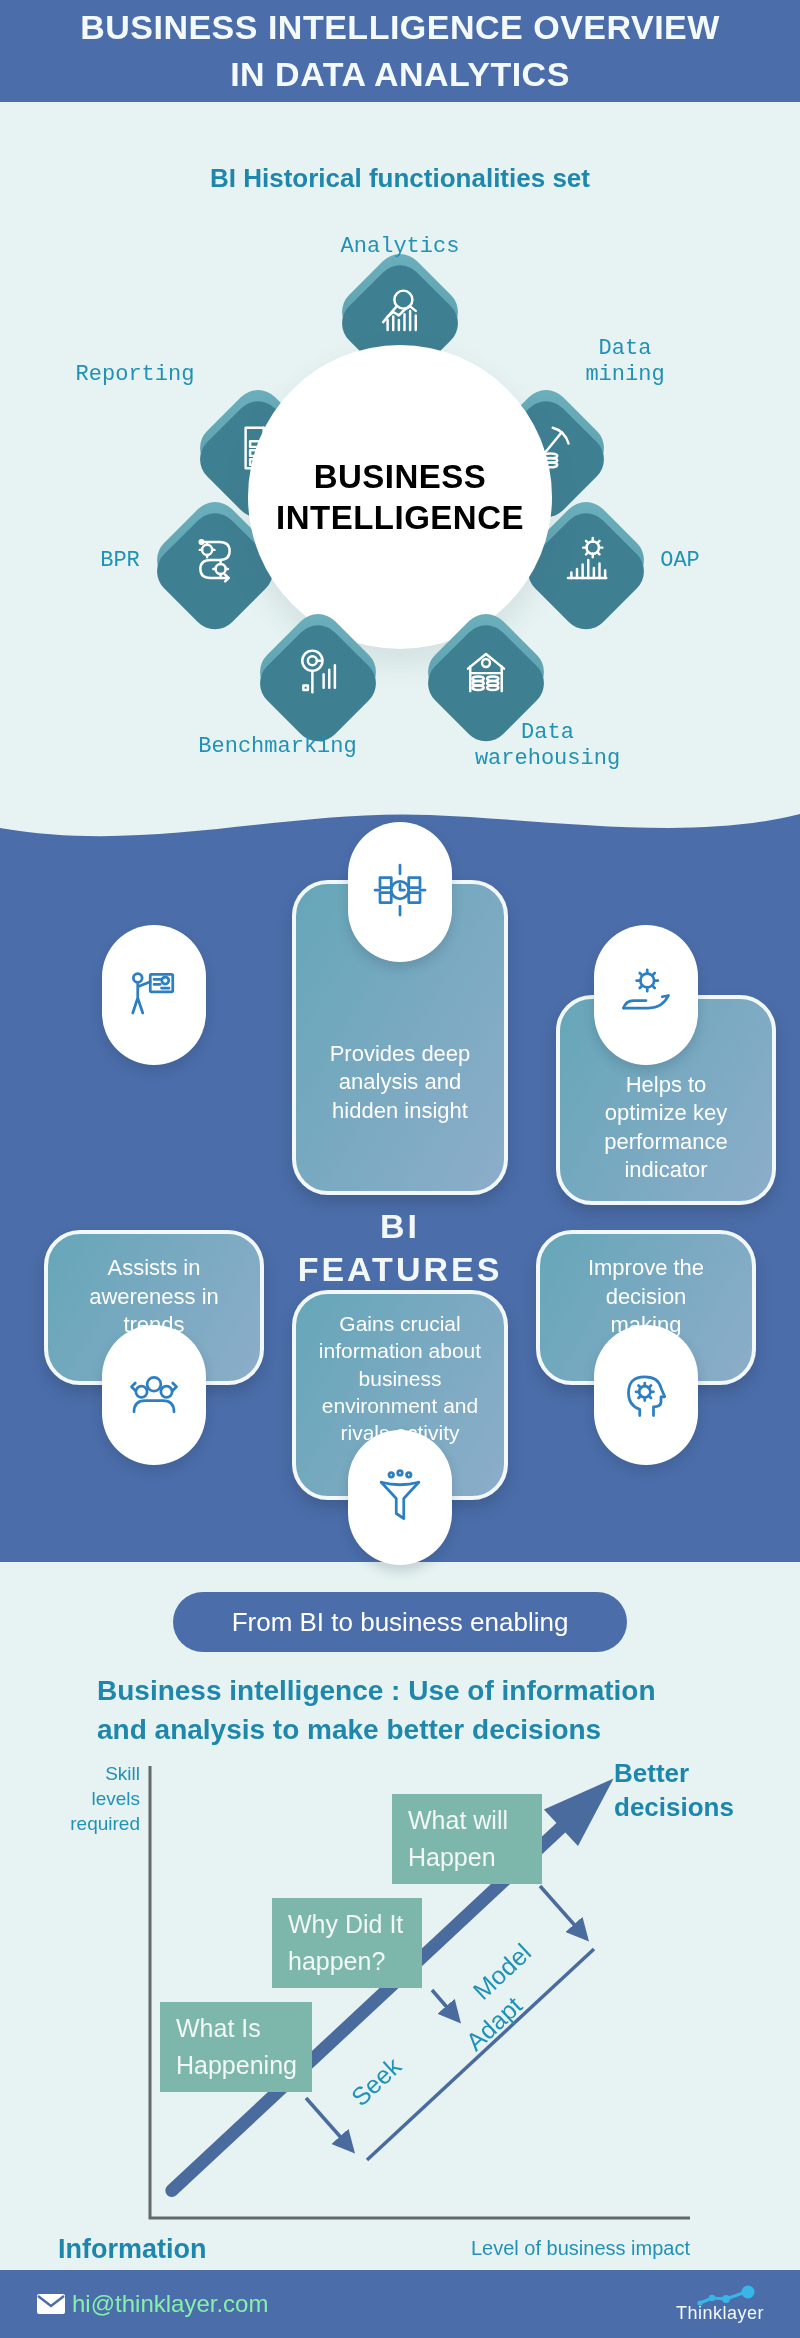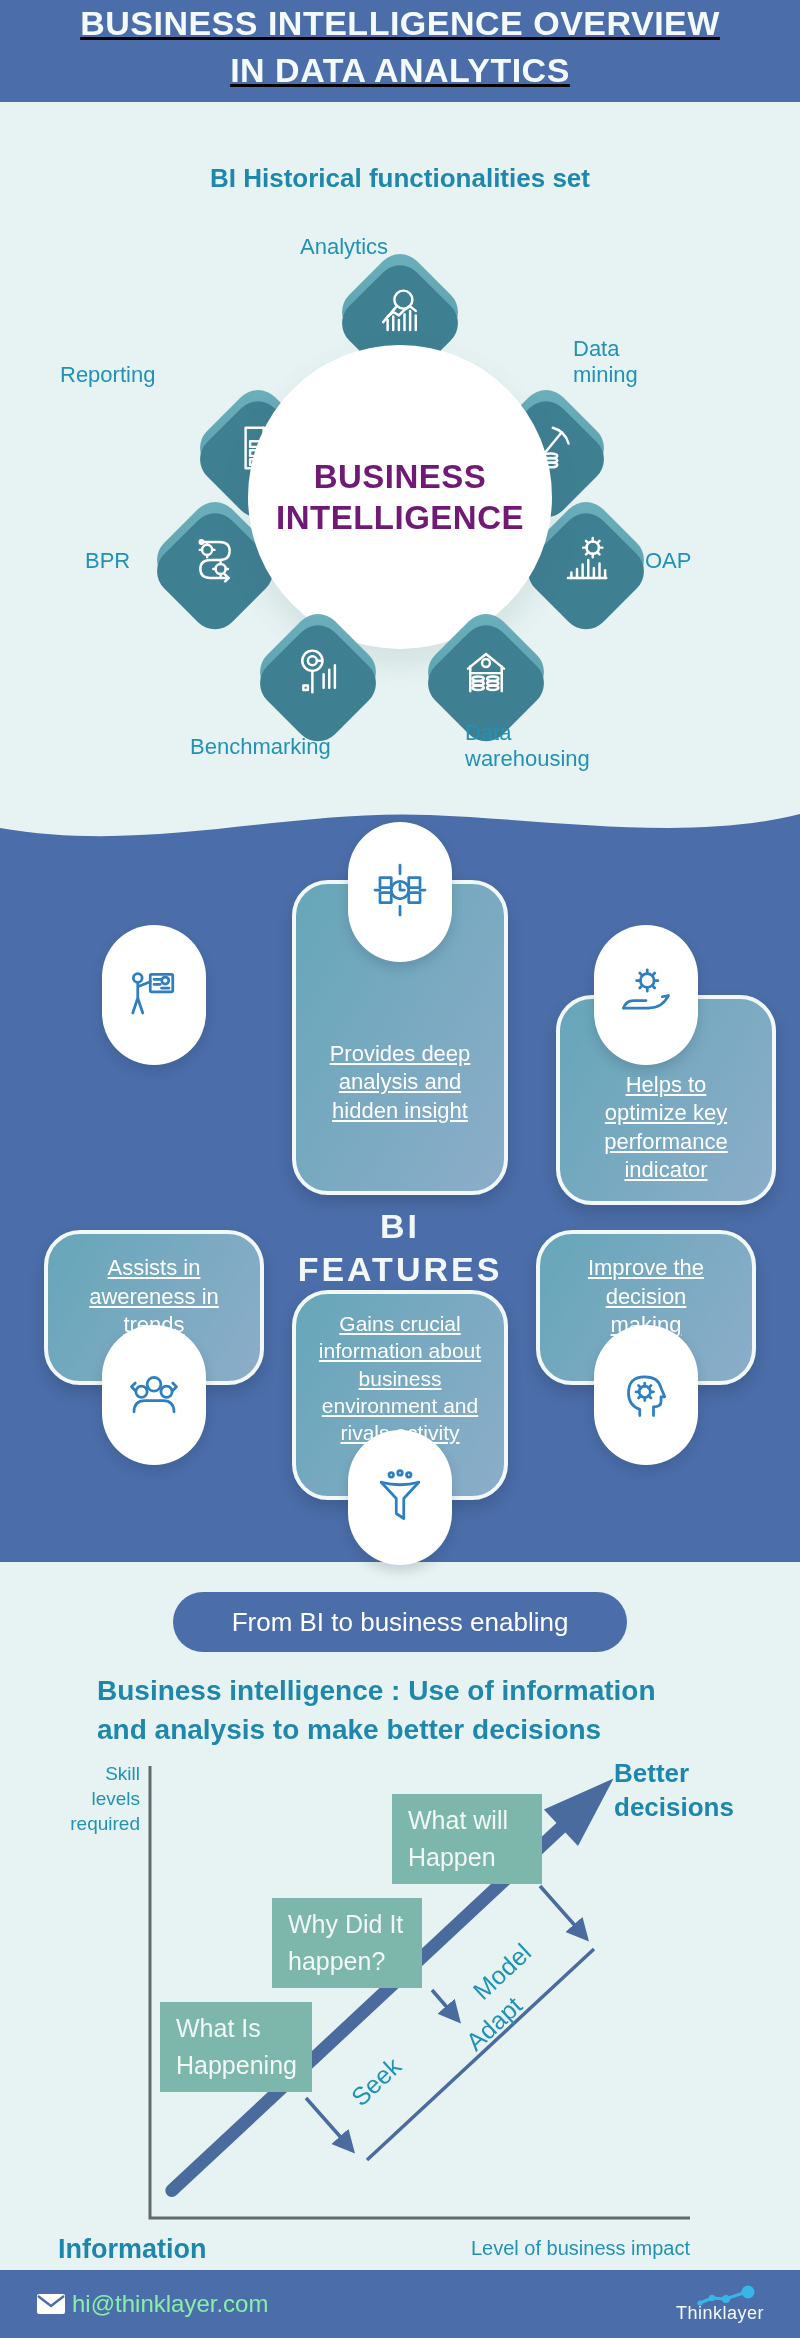--- a/index.html
+++ b/index.html
@@ -1,46 +1,46 @@
 <!DOCTYPE html>
 <html><head>
 <meta charset="utf-8">
 <style>
   html,body{margin:0;padding:0;background:#fff;}
   .page{position:relative;width:800px;height:2338px;overflow:hidden;
         font-family:"Liberation Sans",sans-serif;background:#e7f3f2;}
 
   
   .header{position:absolute;top:0;left:0;width:800px;height:102px;background:#4b6da9;
-          display:flex;flex-direction:column;align-items:center;text-decoration:underline;}
+          display:flex;flex-direction:column;align-items:center;justify-content:center;}
   .header .t{color:#f4fafa;font-weight:bold;font-size:34px;line-height:1.38;letter-spacing:.5px;text-align:center;}
 
   
   .hist-heading{position:absolute;top:163px;left:0;width:800px;text-align:center;
                 color:#1e87ab;font-size:26px;font-weight:bold;}
   .diamond{position:absolute;width:96px;height:96px;border-radius:24px;
            background:linear-gradient(315deg,#549aa9,#6db0bd);transform:rotate(45deg);z-index:1;}
   .diamond::before{content:'';position:absolute;inset:0;border-radius:24px;background:#3f7f92;
                    transform:translate(8px,8px);z-index:-1;}
   .diamond .ic{position:absolute;inset:0;display:flex;align-items:center;justify-content:center;
                transform:rotate(-45deg);color:#ffffff;}
   .diamond svg{width:54px;height:54px;}
   .d-front{z-index:3;}
   .center-circle{position:absolute;left:248px;top:345px;width:304px;height:304px;border-radius:50%;
                  background:#ffffff;z-index:2;display:flex;flex-direction:column;align-items:center;
                  justify-content:center;box-shadow:0 14px 30px rgba(60,90,110,.12);}
-  .center-circle .c{color:#701a75;font-weight:bold;font-size:33px;line-height:1.25;letter-spacing:.5px;}
-  .dlabel{position:absolute;color:#2191b5;font-size:22px;line-height:1.2;text-align:left;z-index:4;}
+  .center-circle .c{color:#000000;font-weight:bold;font-size:33px;line-height:1.25;letter-spacing:.5px;}
+  .dlabel{position:absolute;color:#2191b5;font-size:22px;line-height:1.2;text-align:center;z-index:4;font-family:Liberation Mono, monospace;}
 
   
   .features-bg{position:absolute;top:800px;left:0;width:800px;height:762px;background:#4b6da9;}
   .wave{position:absolute;top:0;left:0;display:block;}
   .fbox{position:absolute;border:4px solid #f2f8f8;border-radius:36px;box-sizing:border-box;
         background:linear-gradient(120deg,#66a6b8,#8cadc9);box-shadow:0 8px 14px rgba(30,50,80,.25);
-        color:#fff;text-align:center;text-decoration:underline;}
+        color:#fff;text-align:center;}
   .fbox .tx{font-size:22px;line-height:1.3;}
   .capsule{position:absolute;width:104px;height:140px;background:#fff;border-radius:52px;
            display:flex;align-items:center;justify-content:center;color:#2d7fc1;z-index:5;
            box-shadow:0 6px 12px rgba(30,50,80,.18);}
   .capsule svg{width:60px;height:60px;}
   .bi-features{position:absolute;top:1205px;left:0;width:800px;text-align:center;color:#f2f8f8;
                font-weight:bold;font-size:34px;line-height:1.25;letter-spacing:3px;}
 
   
   .pill{position:absolute;top:1592px;left:173px;width:454px;height:60px;border-radius:32px;

